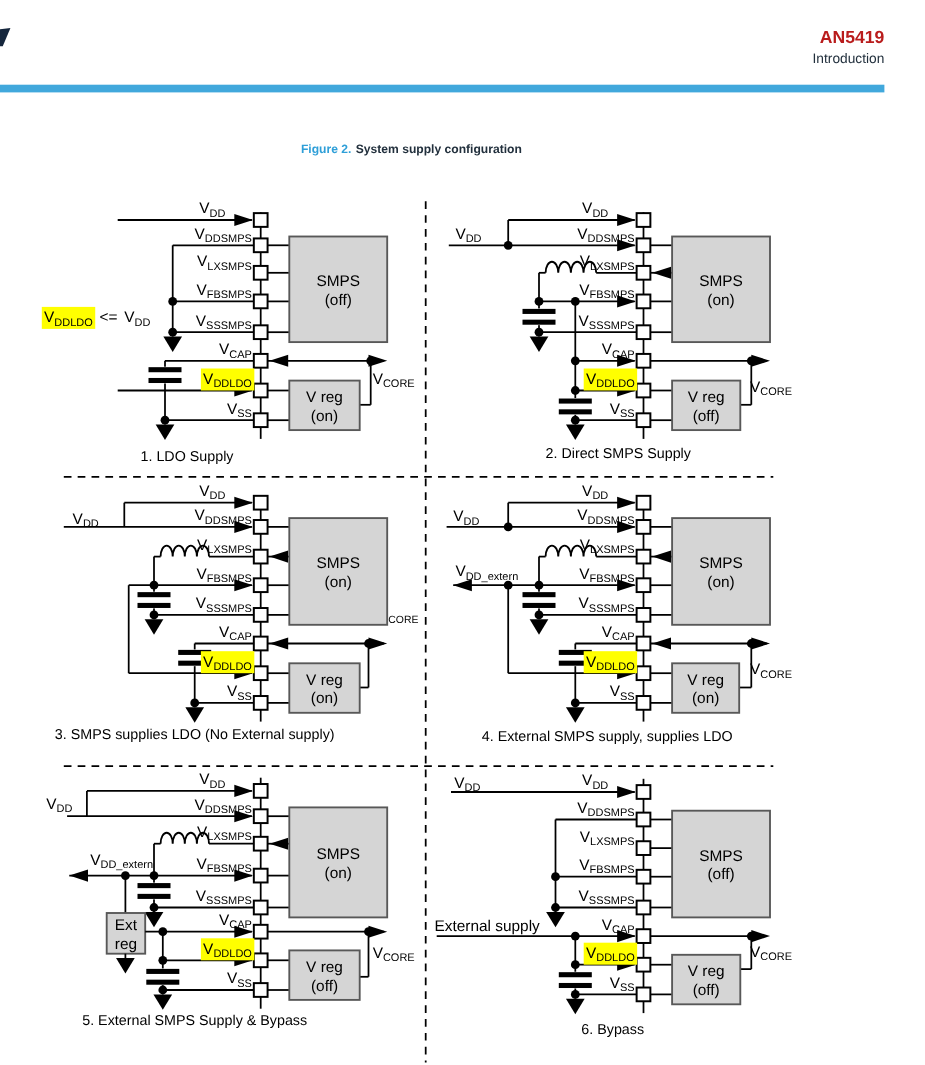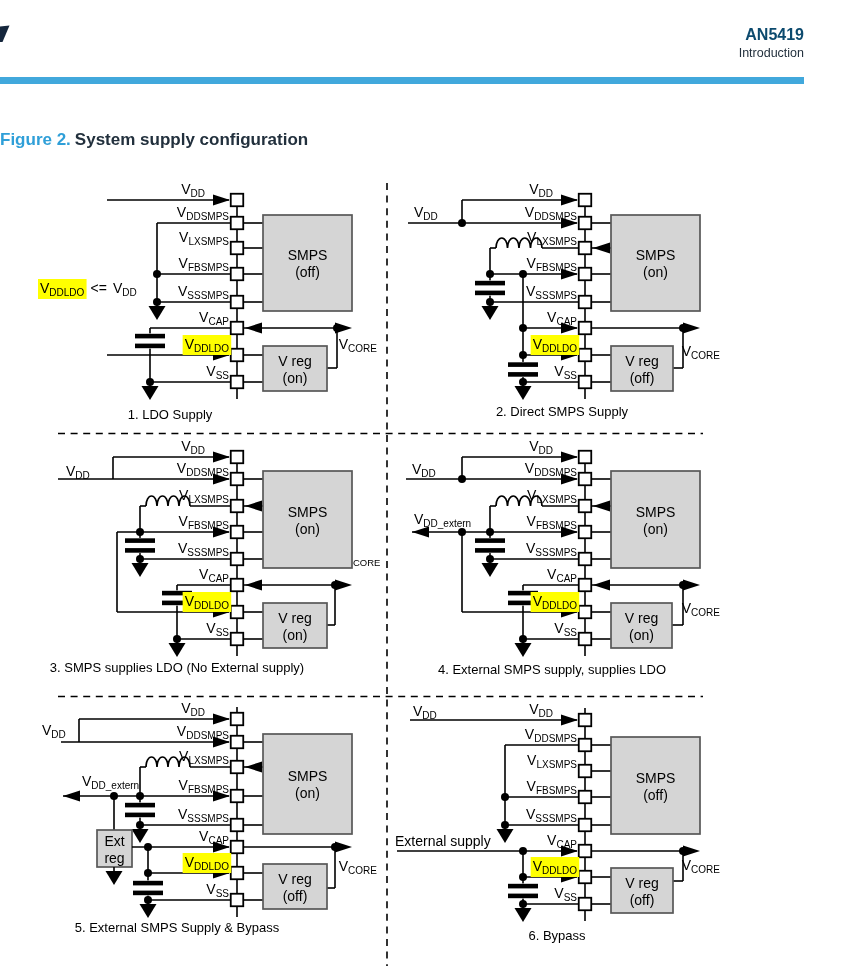--- a/index.html
+++ b/index.html
@@ -12,22 +12,22 @@
     font-size:16px;font-weight:bold;letter-spacing:0;
   }
   #section-name{
     position:absolute;top:46px;right:37px;
     font-size:12.5px;font-weight:normal;
   }
   #header-rule{
     position:absolute;top:77px;left:0;width:804px;height:7px;
   }
   #figure-title{
-    position:absolute;top:130px;left:0;width:748px;
-    font-size:17px;font-weight:bold;
+    position:absolute;top:130px;left:0;width:748px;text-align:center;
+    font-size:11px;font-weight:bold;
   }
   #figure-title .t2{margin-left:4px;}
   #fig-svg{position:absolute;left:0;top:0;}
 </style>
 </head>
 <body>
 
 <svg id="fig-svg" width="841" height="968" viewBox="0 0 841 968">
     <polygon points="0,26.5 9.5,25.5 2.5,42 0,42" fill="#15263c"></polygon>
     <line x1="387" y1="183" x2="387" y2="966" stroke="#000000" stroke-width="1.6" stroke-dasharray="7 5.6"></line>
@@ -467,18 +467,18 @@
       <text x="577" y="819" text-anchor="end" font-size="14" font-family="&quot;Liberation Sans&quot;, sans-serif" fill="#000000"><tspan>V</tspan><tspan font-size="10" dy="3">SSSMPS</tspan></text>
       <text x="577" y="845" text-anchor="end" font-size="14" font-family="&quot;Liberation Sans&quot;, sans-serif" fill="#000000"><tspan>V</tspan><tspan font-size="10" dy="3">CAP</tspan></text>
       <rect x="530.640625" y="857" width="48.5703125" height="20" fill="#ffff00"></rect>
       <text x="577" y="871" text-anchor="end" font-size="14" font-family="&quot;Liberation Sans&quot;, sans-serif" fill="#000000"><tspan>V</tspan><tspan font-size="10" dy="3">DDLDO</tspan></text>
       <text x="577" y="898" text-anchor="end" font-size="14" font-family="&quot;Liberation Sans&quot;, sans-serif" fill="#000000"><tspan>V</tspan><tspan font-size="10" dy="3">SS</tspan></text>
       <text x="720" y="870" text-anchor="end" font-size="14" font-family="&quot;Liberation Sans&quot;, sans-serif" fill="#000000"><tspan>V</tspan><tspan font-size="10" dy="3">CORE</tspan></text>
       <text x="557" y="940" text-anchor="middle" font-size="13" font-family="&quot;Liberation Sans&quot;, sans-serif" fill="#000000">6. Bypass</text>
     </g>
   </svg>
 
-<div id="doc-id" style="color: #0c4a6e;">AN5419</div>
+<div id="doc-id" style="color: #b91c1c;">AN5419</div>
 <div id="section-name" style="color: rgb(34, 48, 61);">Introduction</div>
 <div id="header-rule" style="background: rgb(65, 168, 220);"></div>
 <div id="figure-title">
   <span class="t1" style="color: rgb(47, 159, 216);">Figure 2.</span><span class="t2" style="color: rgb(34, 48, 61);">System supply configuration</span>
 </div>
 
 </body></html>

